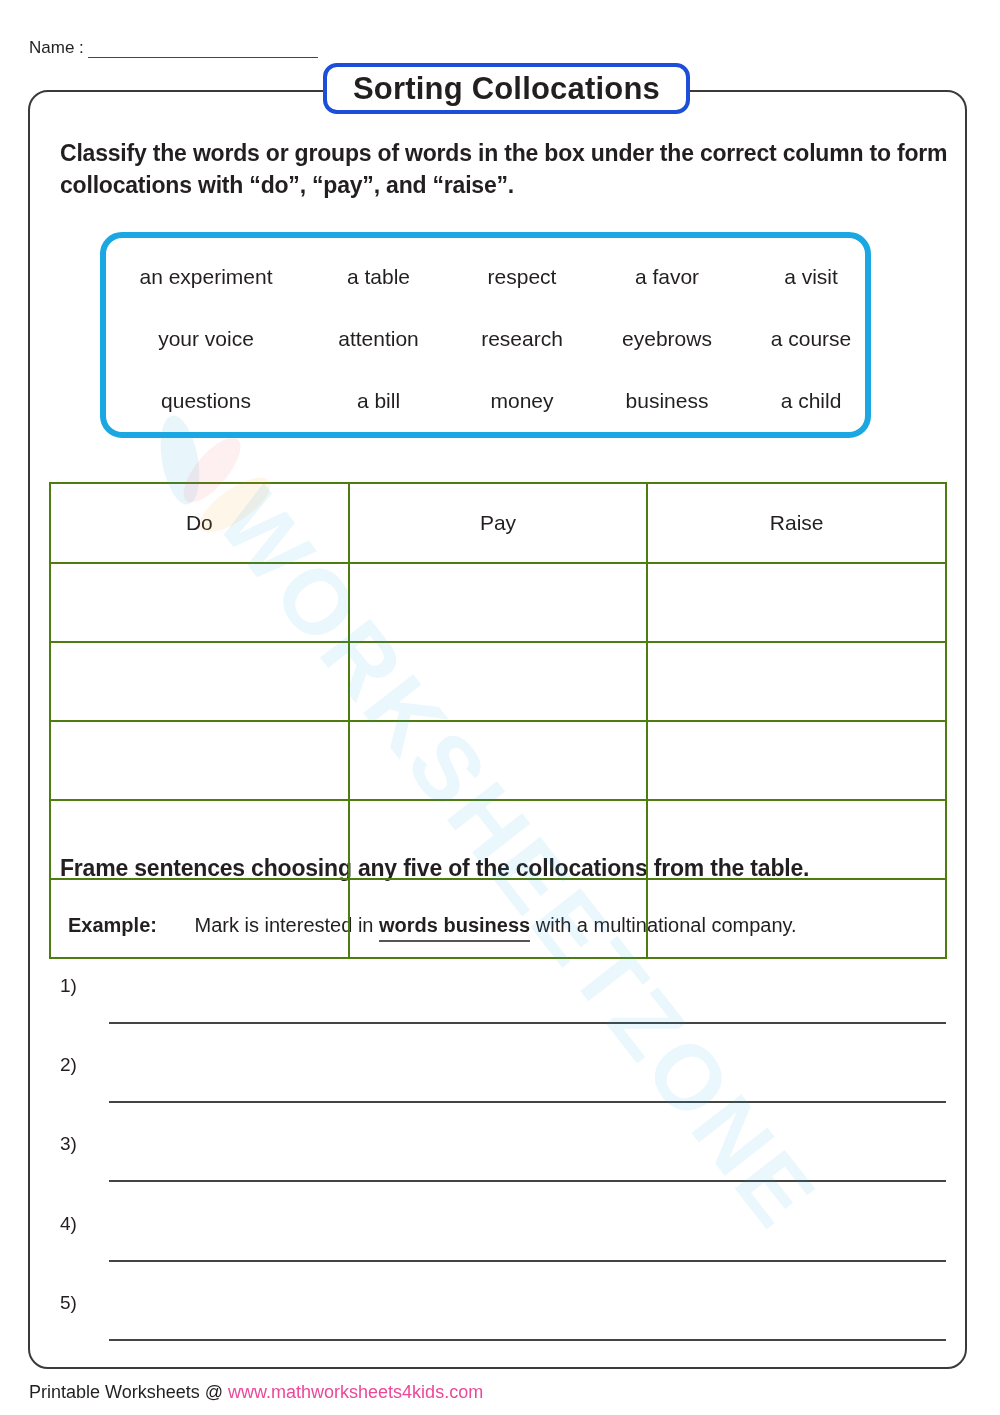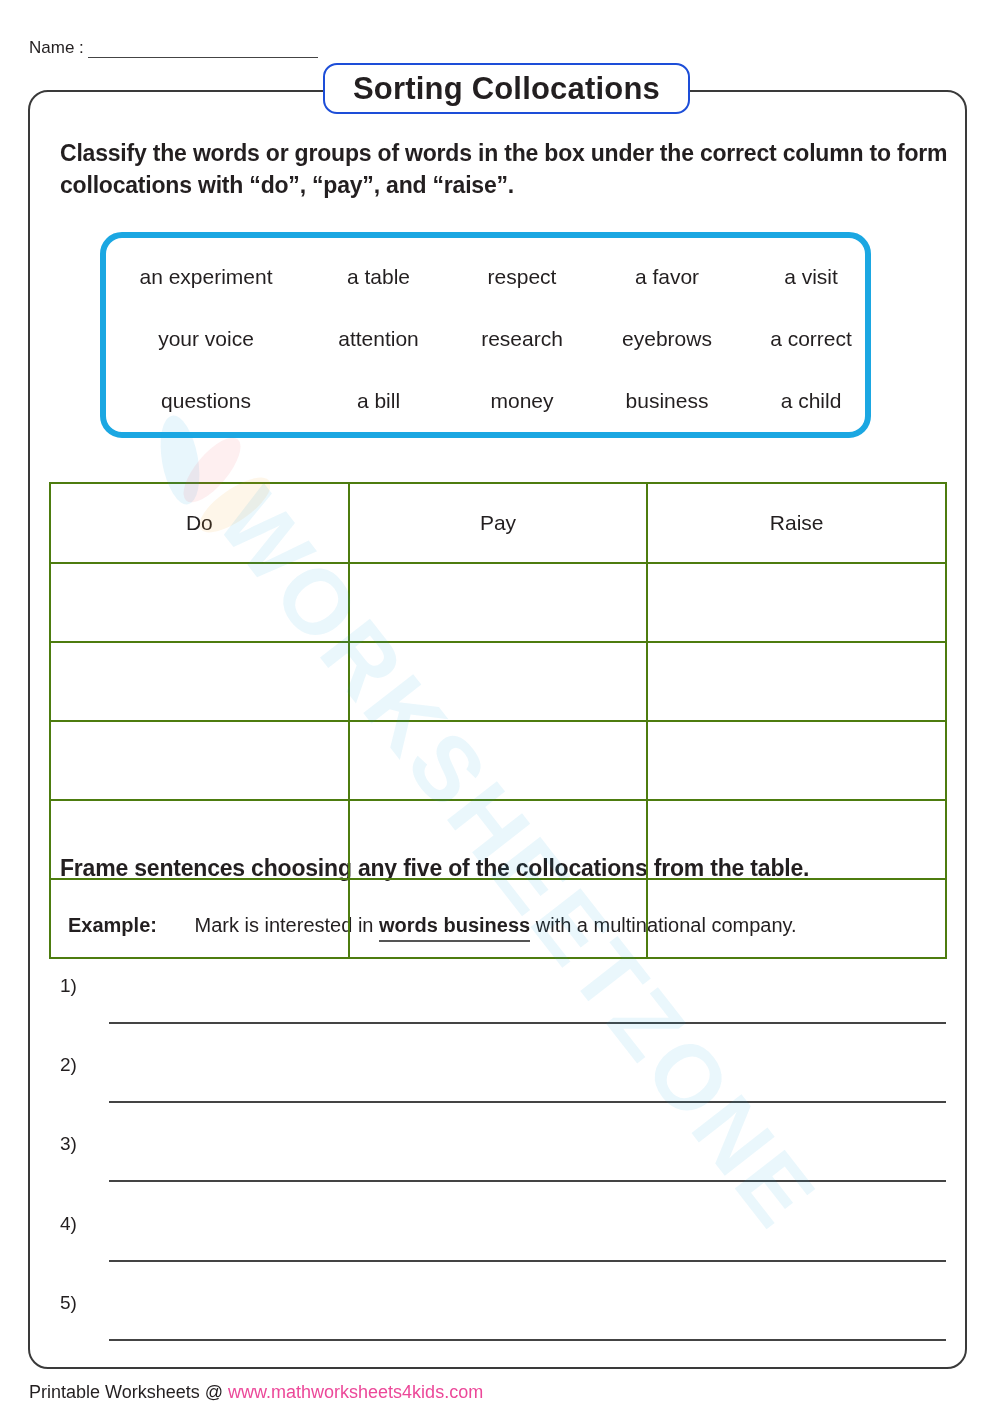--- a/index.html
+++ b/index.html
@@ -9,21 +9,21 @@
     }
     .name-row { position: absolute; left: 29px; top: 38px; font-size: 17px; display: flex; align-items: center; }
     .name-line { display: inline-block; width: 230px; border-bottom: 1.5px solid #444; height: 18px; margin-left: 4px; }
 
     .frame {
       position: absolute; left: 28px; top: 90px; width: 939px; height: 1279px;
       border: 2px solid #3a3a3a; border-radius: 20px; box-sizing: border-box;
     }
     .title-box {
       position: absolute; left: 323px; top: 63px; width: 367px; height: 51px;
-      background: #fff; border: 2px solid #1d4ed8; border-radius: 14px; box-sizing: border-box;
+      background: #fff; border: 4px solid #1d4ed8; border-radius: 14px; box-sizing: border-box;
       display: flex; align-items: center; justify-content: center;
       font-size: 31px; font-weight: bold; letter-spacing: 0.2px; z-index: 2;
     }
     .instructions {
       position: absolute; left: 60px; top: 137px; width: 895px;
       font-size: 23px; font-weight: bold; line-height: 32px; letter-spacing: -0.2px;
     }
     .word-box {
       position: absolute; left: 100px; top: 232px; width: 771px; height: 206px;
       border: 6px solid #1ba7e2; border-radius: 22px; box-sizing: border-box; padding-left: 12px;
@@ -85,21 +85,21 @@
   <div class="word-grid">
     <span class="word">an experiment</span>
     <span class="word">a table</span>
     <span class="word">respect</span>
     <span class="word">a favor</span>
     <span class="word">a visit</span>
     <span class="word">your voice</span>
     <span class="word">attention</span>
     <span class="word">research</span>
     <span class="word">eyebrows</span>
-    <span class="word">a correct</span>
+    <span class="word">a course</span>
     <span class="word">questions</span>
     <span class="word">a bill</span>
     <span class="word">money</span>
     <span class="word">business</span>
     <span class="word">a child</span>
   </div>
 </div>
 
 <table class="sort-table">
   <thead>

